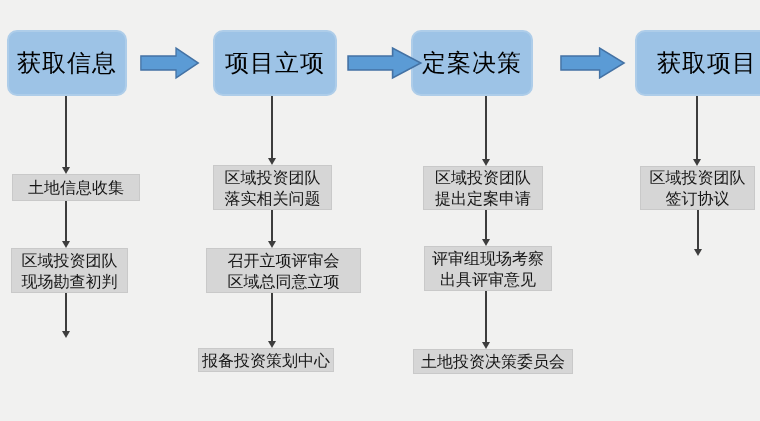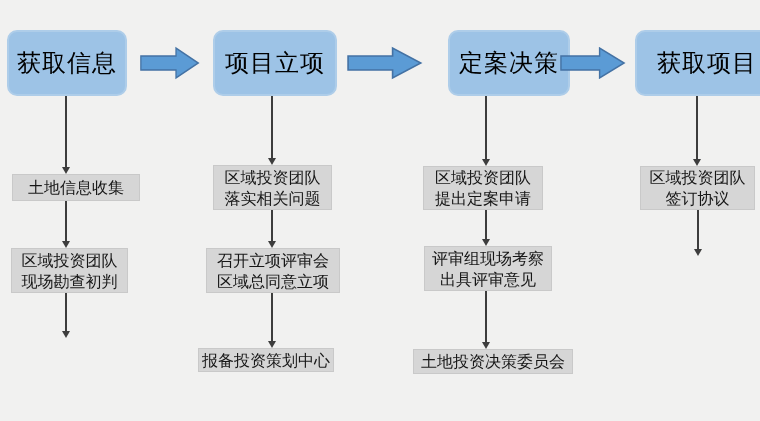--- a/index.html
+++ b/index.html
@@ -57,21 +57,21 @@
 <body>
 
 <div class="canvas">
 
   <div class="stage" style="left:7px;top:30px;width:120px;height:66px">
     <span>获取信息</span>
   </div>
   <div class="stage" style="left:213px;top:30px;width:124px;height:66px">
     <span>项目立项</span>
   </div>
-  <div class="stage" style="left:448px;top:30px;width:122px;height:66px">
+  <div class="stage" style="left:411px;top:30px;width:122px;height:66px">
     <span>定案决策</span>
   </div>
   <div class="stage" style="left:635px;top:30px;width:144px;height:66px">
     <span>获取项目</span>
   </div>
 
   <svg class="harrow" style="left:140px;top:46px;width:60px;height:34px" viewBox="0 0 70 34" preserveAspectRatio="none">
     <polygon points="1,10 42,10 42,2 68,17 42,32 42,24 1,24"></polygon>
   </svg>
   <svg class="harrow" style="left:347px;top:46px;width:76px;height:34px" viewBox="0 0 70 34" preserveAspectRatio="none">
@@ -95,21 +95,21 @@
 
   <div class="connector" style="left:696px;top:96px;height:63px"></div>
   <div class="connector" style="left:697px;top:210px;height:39px"></div>
 
   <div class="step" style="left:12px;top:174px;width:128px;height:27px">土地信息收集</div>
   <div class="step" style="left:11px;top:248px;width:117px;height:45px">区域投资团队
 现场勘查初判</div>
 
   <div class="step" style="left:213px;top:165px;width:119px;height:45px">区域投资团队
 落实相关问题</div>
-  <div class="step" style="left:206px;top:248px;width:134px;height:45px">召开立项评审会
+  <div class="step" style="left:206px;top:248px;width:155px;height:45px">召开立项评审会
 区域总同意立项</div>
   <div class="step" style="left:198px;top:348px;width:136px;height:24px">报备投资策划中心</div>
 
   <div class="step" style="left:423px;top:166px;width:120px;height:44px">区域投资团队
 提出定案申请</div>
   <div class="step" style="left:424px;top:246px;width:128px;height:45px">评审组现场考察
 出具评审意见</div>
   <div class="step" style="left:413px;top:349px;width:160px;height:25px">土地投资决策委员会</div>
 
   <div class="step" style="left:640px;top:166px;width:115px;height:44px">区域投资团队

